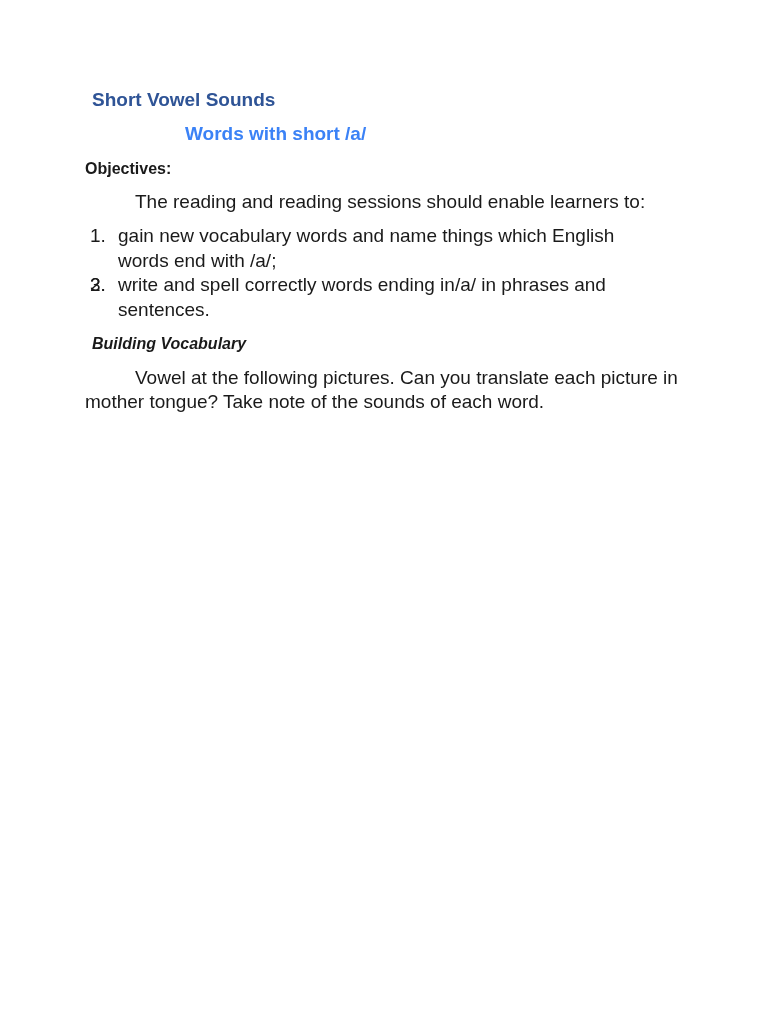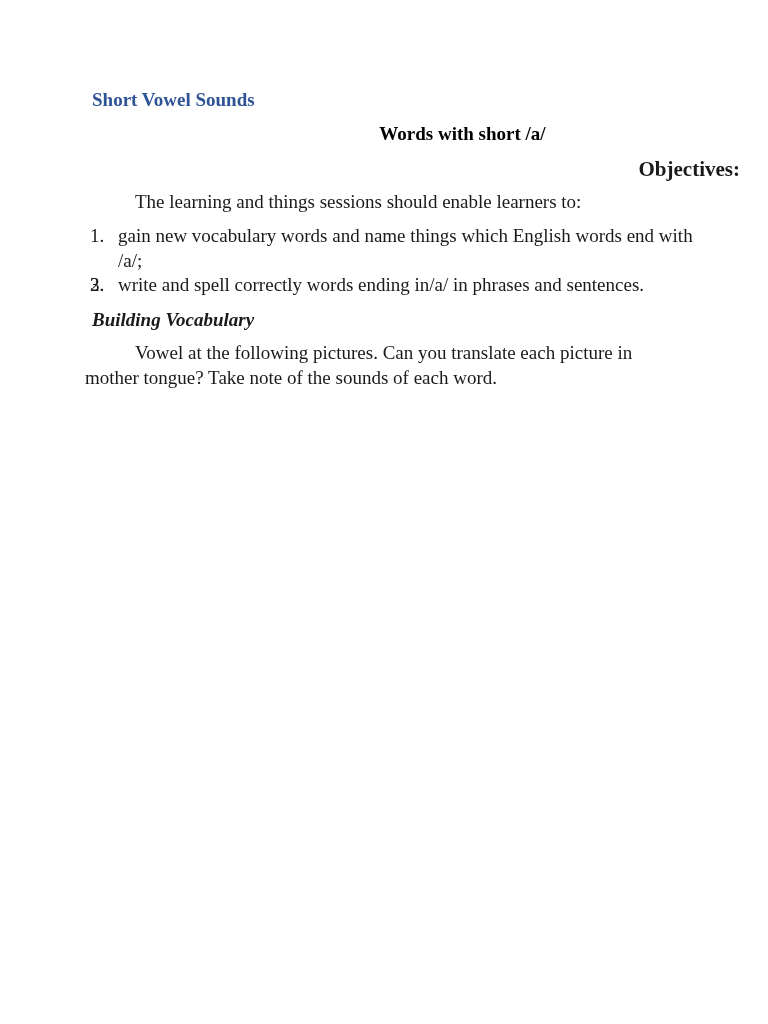--- a/index.html
+++ b/index.html
@@ -6,45 +6,43 @@
     margin: 0;
     padding: 0;
     background: #ffffff;
   }
   .page {
     position: relative;
     width: 768px;
     height: 1024px;
     background: #ffffff;
     box-sizing: border-box;
-    padding: 88px 28px 0 85px;
-    font-family: Liberation Serif, serif;
+    padding: 88px 68px 0 85px;
+    font-family: Liberation Sans, sans-serif;
     font-size: 19px;
     line-height: 24.5px;
     color: #1a1a1a;
     overflow: hidden;
   }
   .doc-title {
     margin: 0 0 0 7px;
     font-size: 19px;
     font-weight: bold;
     color: #2f5496;
   }
   .doc-subtitle {
     margin: 9px 0 0 100px;
     font-size: 19px;
     font-weight: bold;
-    color: #000000;
-    text-align: center;
+    color: #3b82f6;
   }
   .objectives-heading {
     margin: 11px 0 0 0;
-    font-size: 21px;
+    font-size: 16px;
     font-weight: bold;
-    text-align: right;
   }
   .intro-par {
     margin: 8px 0 0 0;
     text-indent: 50px;
   }
   .objectives-list {
     margin: 10px 0 0 0;
     padding: 0;
     list-style: none;
   }
@@ -53,42 +51,42 @@
     padding-left: 33px;
     padding-right: 30px;
   }
   .obj-num {
     position: absolute;
     left: 5px;
     top: 0;
   }
   .section-heading {
     margin: 10px 0 0 7px;
-    font-size: 19px;
+    font-size: 16px;
     font-weight: bold;
     font-style: italic;
   }
   .body-par {
     margin: 9px 0 0 0;
     text-indent: 50px;
     max-width: 605px;
   }
 </style>
 </head>
 <body>
 
 <div class="page">
 
   <h1 class="doc-title">Short Vowel Sounds</h1>
 
   <h2 class="doc-subtitle">Words with short /a/</h2>
 
   <h3 class="objectives-heading">Objectives:</h3>
 
-  <p class="intro-par">The learning and things sessions should enable learners to:</p>
+  <p class="intro-par">The reading and reading sessions should enable learners to:</p>
 
   <ol class="objectives-list">
     <li class="obj-item">
       <span class="obj-num">1.</span>
       <span class="obj-text">gain new vocabulary words and name things which English words end with /a/;</span>
     </li>
     <li class="obj-item">
       <span class="obj-num">2.</span>
     </li>
     <li class="obj-item">

